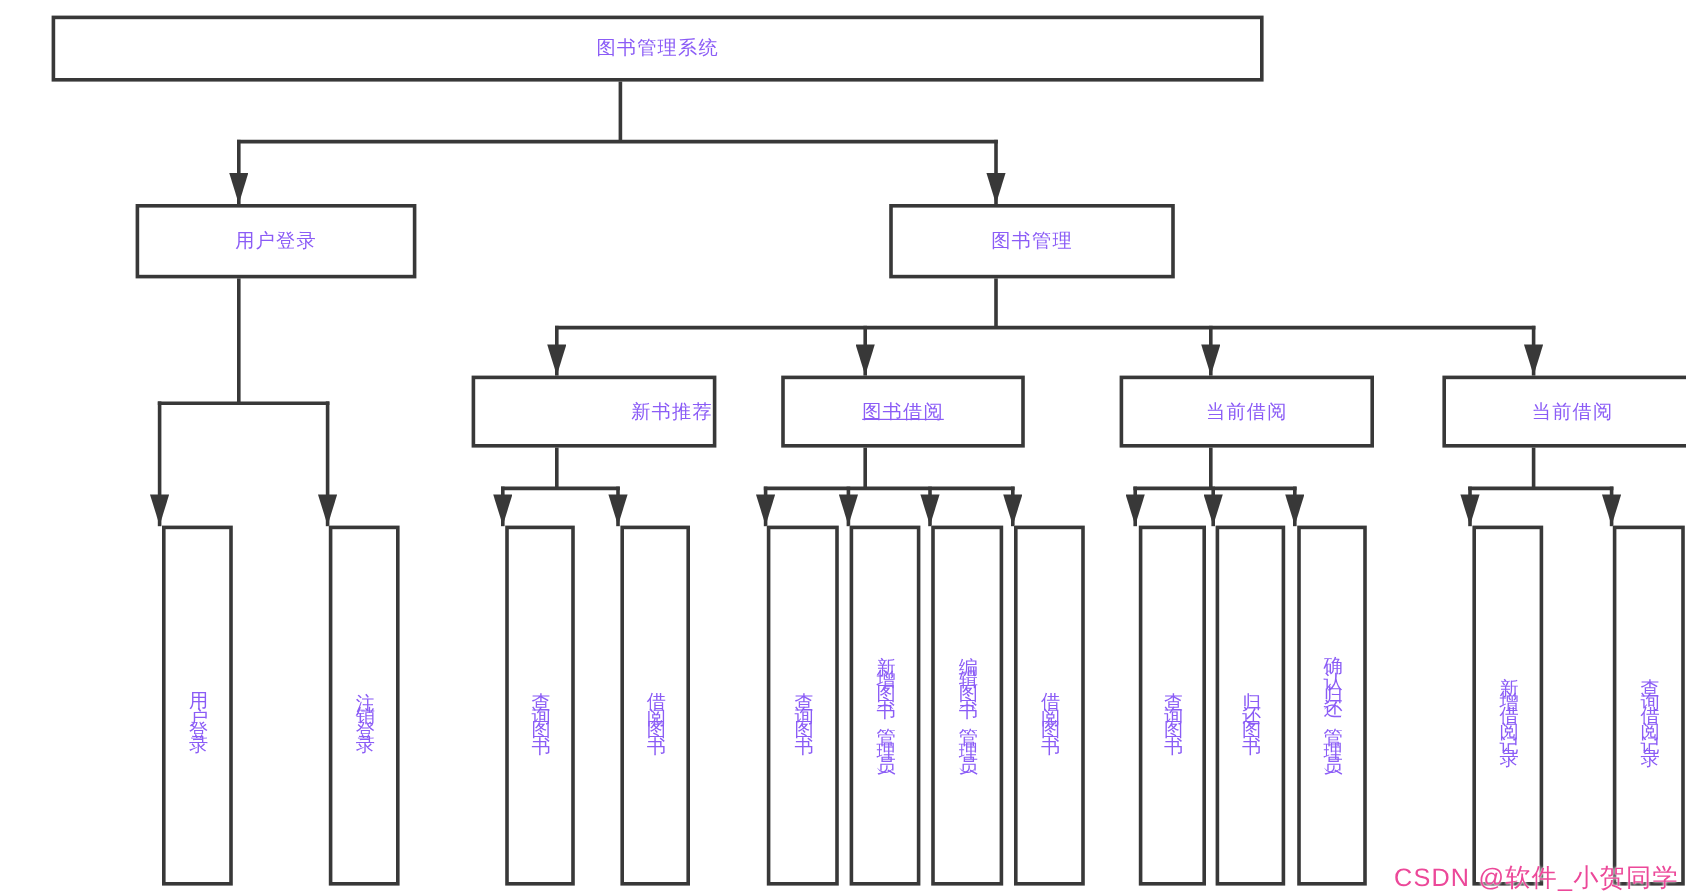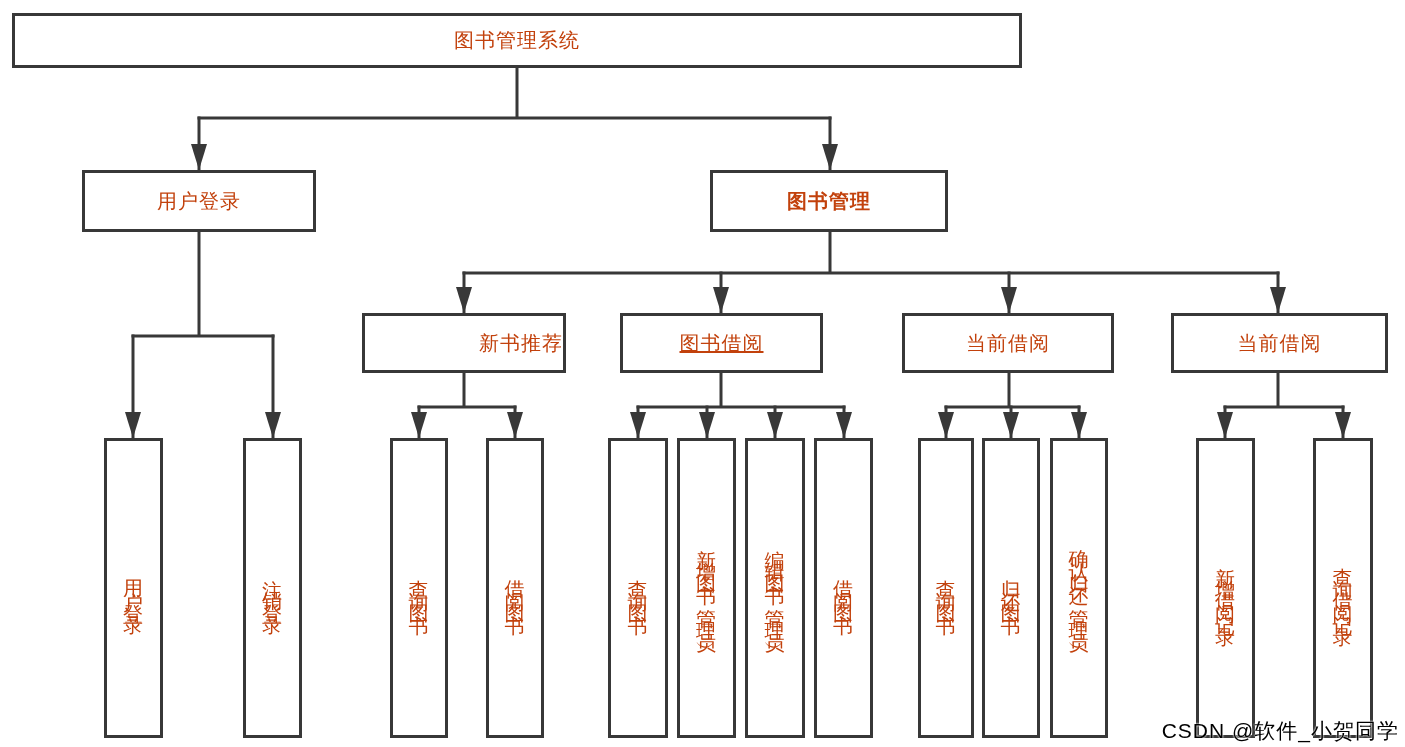--- a/index.html
+++ b/index.html
@@ -14,37 +14,38 @@
   }
   #wires { position: absolute; left: 0; top: 0; width: 1405px; height: 747px; }
   .box {
     position: absolute;
     box-sizing: border-box;
     border: 3px solid #383838;
     background: #ffffff;
     display: flex;
     align-items: center;
     justify-content: center;
-    font-size: 20px;
+    font-size: 16px;
     letter-spacing: 1px;
-    color: #c2410c;
+    color: #8b5cf6;
+    margin-left: 31px;
   }
   .vbox .v-text {
     writing-mode: vertical-rl;
     text-orientation: upright;
     letter-spacing: 12px;
     line-height: 1;
     white-space: nowrap;
   }
   .watermark {
     position: absolute;
     right: 6px;
     bottom: 2px;
     font-size: 21px;
-    color: #000000;
+    color: #ec4899;
     letter-spacing: 1px;
     text-shadow: 0 0 2px #ffffff, 0 0 2px #ffffff;
     pointer-events: none;
   }
 </style>
 </head>
 <body>
 
 <div id="canvas">
 
@@ -91,21 +92,21 @@
     </g>
   </svg>
 
   <div class="box" style="left:12px; top:13px; width:1010px; height:55px;">
     <span>图书管理系统</span>
   </div>
 
   <div class="box" style="left:82px; top:170px; width:234px; height:62px;">
     <span>用户登录</span>
   </div>
-  <div class="box" style="left:710px; top:170px; width:238px; height:62px;font-weight:bold;">
+  <div class="box" style="left:710px; top:170px; width:238px; height:62px;">
     <span>图书管理</span>
   </div>
 
   <div class="box" style="left:362px; top:313px; width:204px; height:60px;justify-content:flex-end;">
     <span>新书推荐</span>
   </div>
   <div class="box" style="left:620px; top:313px; width:203px; height:60px;text-decoration:underline;">
     <span>图书借阅</span>
   </div>
   <div class="box" style="left:902px; top:313px; width:212px; height:60px;">

